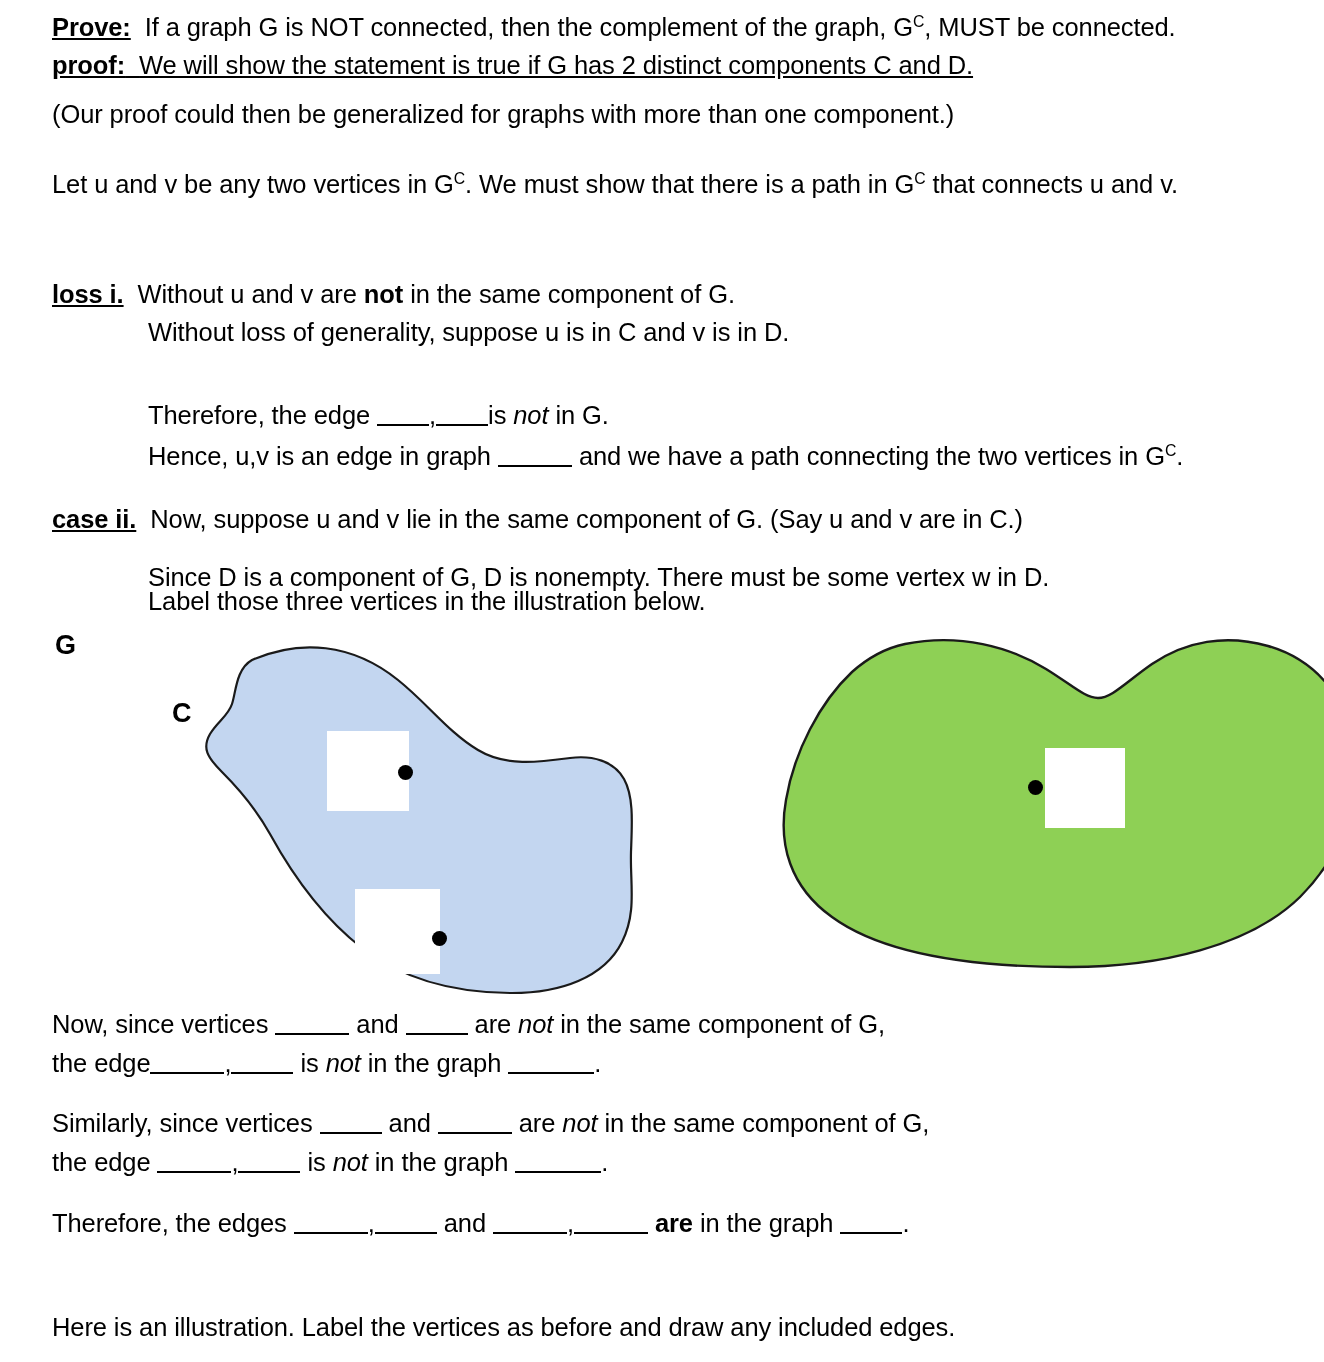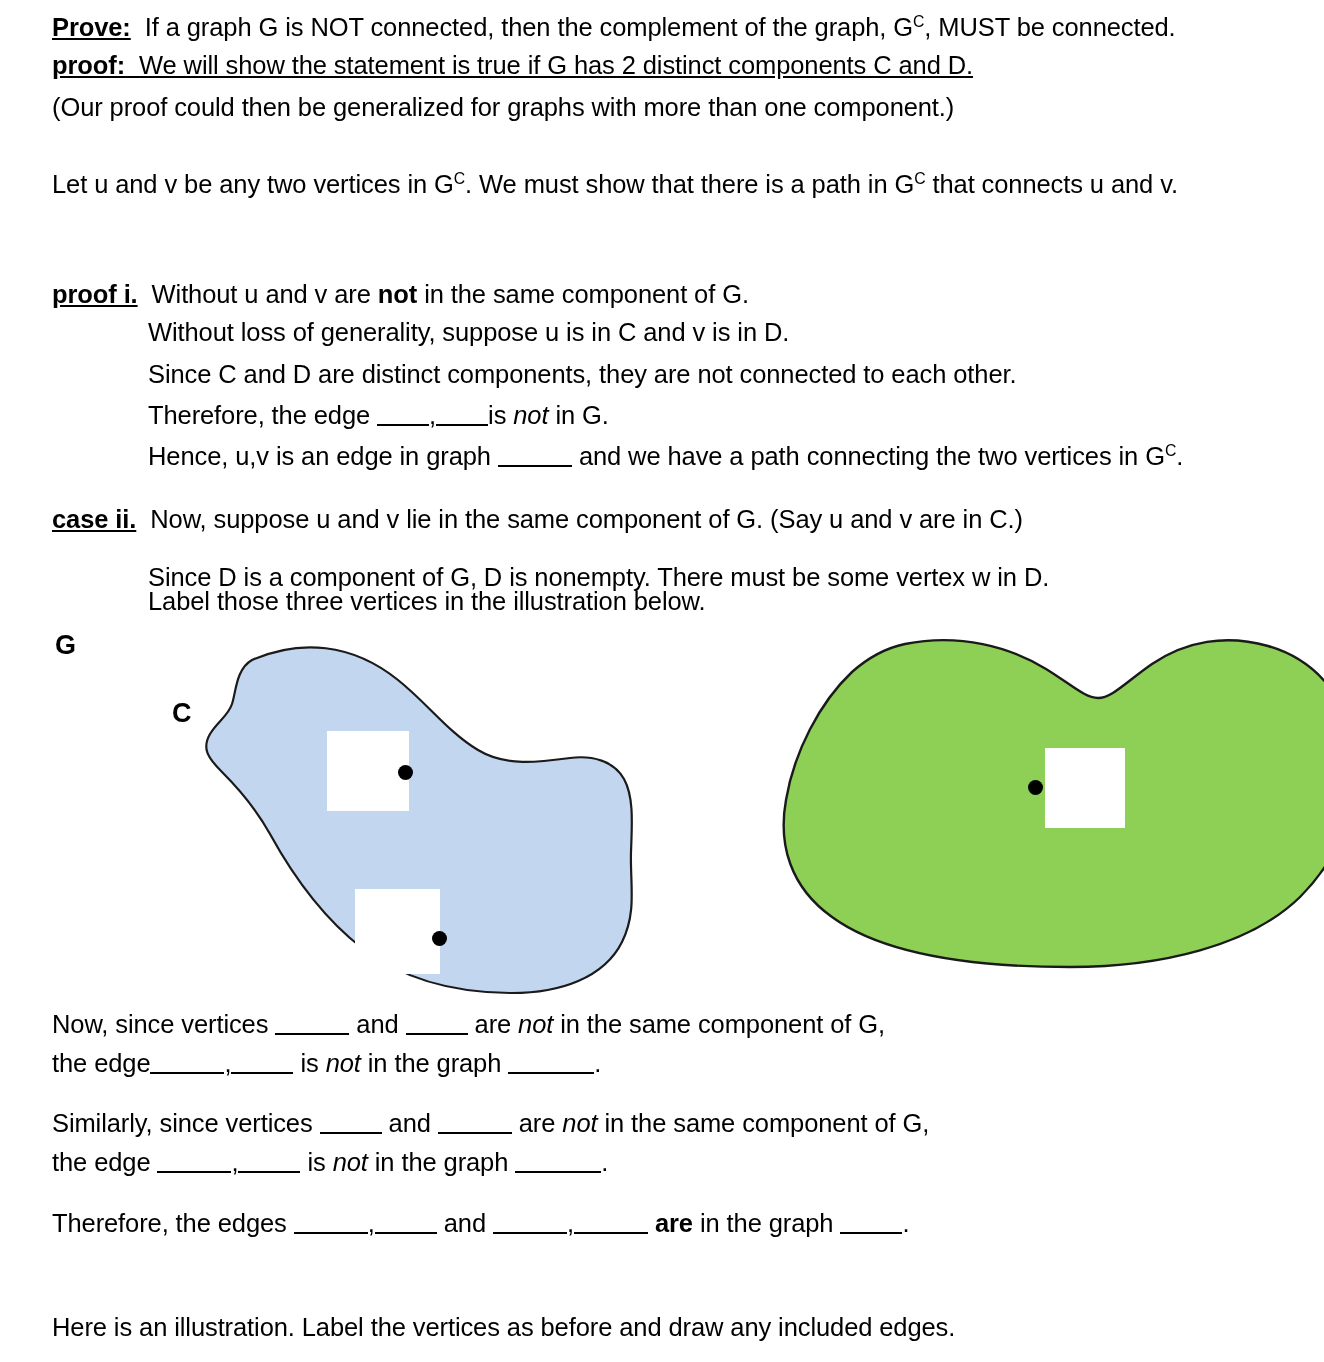--- a/index.html
+++ b/index.html
@@ -80,30 +80,29 @@
 </style>
 </head>
 <body>
 
 <div class="page">
 
   <div class="blk line" style="top:8px;"><b class="u">Prove:</b>&nbsp; <span>If a graph G is NOT connected, then the complement of the graph, G</span><sup class="c">C</sup><span>, MUST be connected.</span></div>
 
   <div class="blk line" style="top:46px;text-decoration:underline;"><b class="u">proof:</b>&nbsp; <span>We will show the statement is true if G has 2 distinct components C and D.</span></div>
 
-  <div class="blk line" style="top:88px;text-align:center;">(Our proof could then be generalized for graphs with more than one component.)</div>
+  <div class="blk line" style="top:95px;text-align:center;">(Our proof could then be generalized for graphs with more than one component.)</div>
 
   <div class="blk line" style="top:165px;"><span>Let u and v be any two vertices in G</span><sup class="c">C</sup><span>. We must show that there is a path in G</span><sup class="c">C</sup><span> that connects u and v.</span></div>
 
 
-  <div class="blk line" style="top:275px;"><b class="u">proof i.</b>&nbsp; <span>Without u and v are </span><b>not</b><span> in the same component of G.</span></div>
+  <div class="blk line" style="top:275px;"><b class="u">loss i.</b>&nbsp; <span>Without u and v are </span><b>not</b><span> in the same component of G.</span></div>
 
   <div class="blk line ind" style="top:313px;text-align:right;">Without loss of generality, suppose u is in C and v is in D.</div>
 
-  <div class="blk line ind" style="top:355px;">Since C and D are distinct components, they are not connected to each other.</div>
 
   <div class="blk line ind" style="top:396px;"><span>Therefore, the edge </span><span class="fill w4"></span><span>,</span><span class="fill w4"></span><span>is </span><i>not</i><span> in G.</span></div>
 
   <div class="blk line ind" style="top:437px;"><span>Hence,  u,v is an edge in graph </span><span class="fill w6"></span><span> and we have a path connecting the two vertices in G</span><sup class="c">C</sup><span>.</span></div>
 
   <div class="blk line" style="top:500px;"><b class="u">case ii.</b>&nbsp; <span>Now, suppose u and v lie in the same component of G.  (Say u and v are in C.)</span></div>
 
   <div class="blk line ind" style="top:558px;">Since D is a component of G, D is nonempty.  There must be some vertex w in D.</div>
 
   <div class="blk line ind" style="top:582px;">Label those three vertices in the illustration below.</div>

